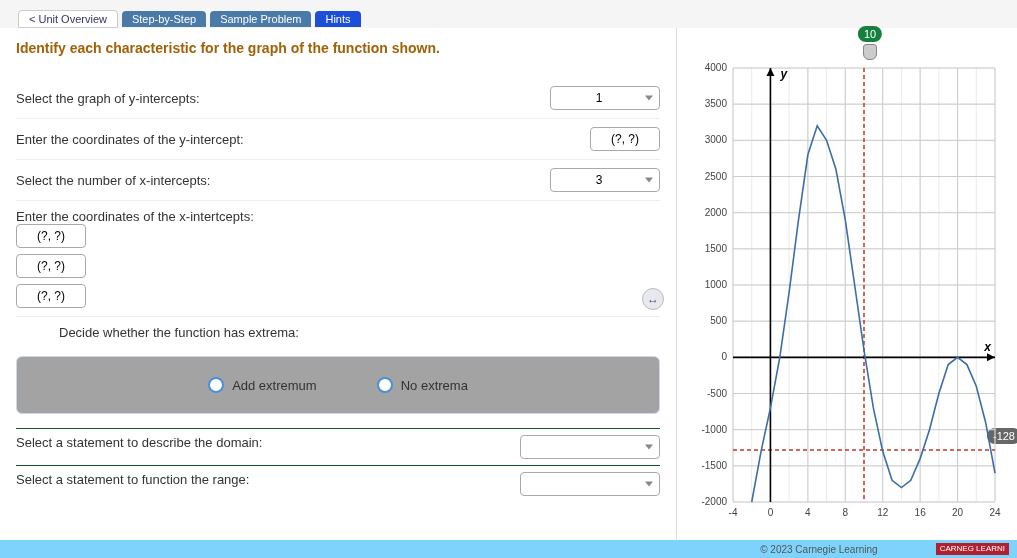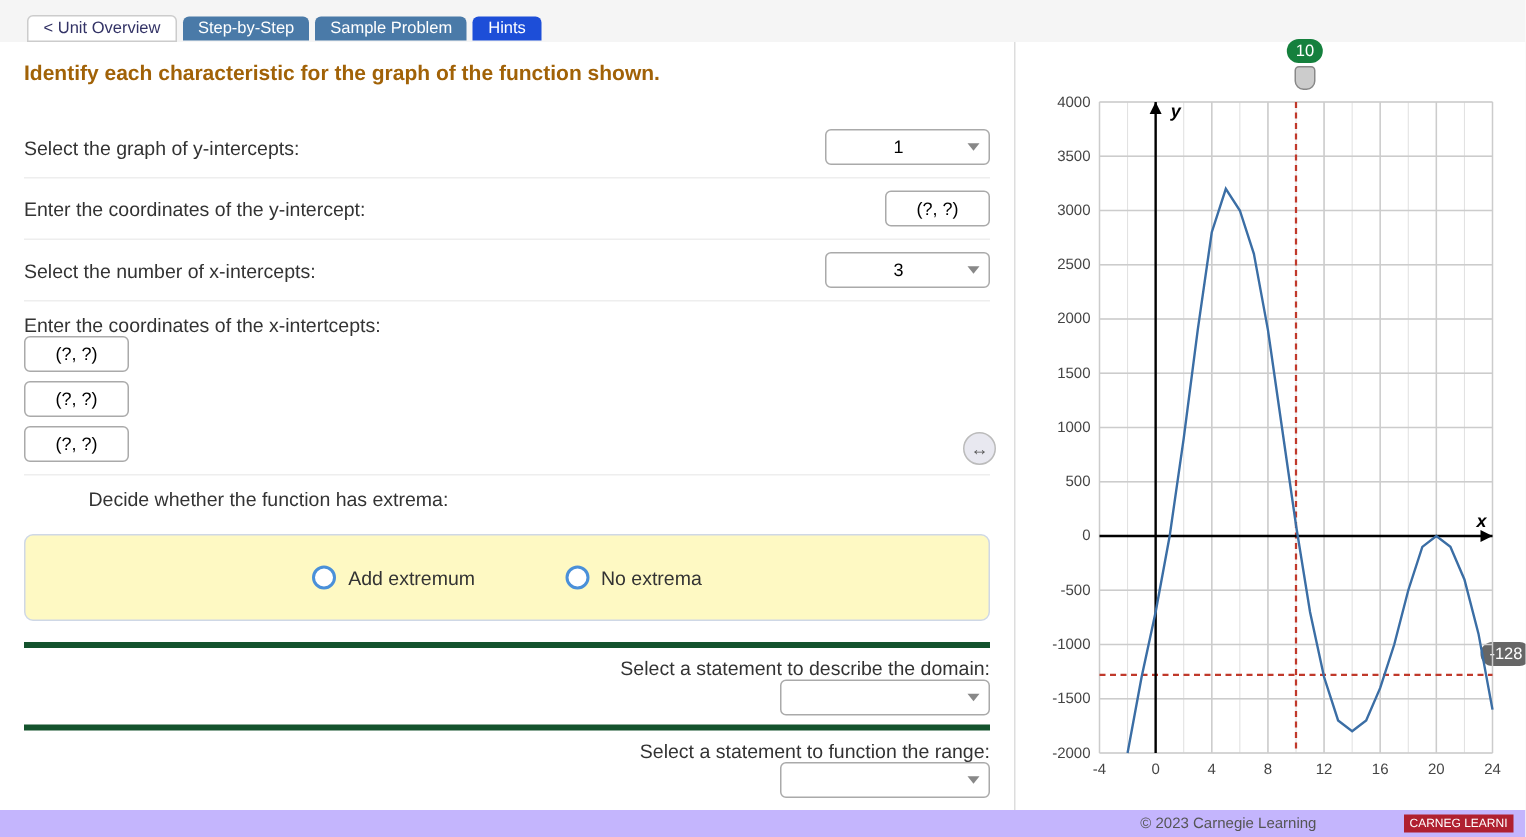--- a/index.html
+++ b/index.html
@@ -13,27 +13,27 @@
   .right { width: 340px; position: relative; }
   .heading { font-weight: bold; font-size: 14px; color: #a16207; margin-bottom: 22px; }
   .row { display: flex; align-items: center; justify-content: space-between; padding: 8px 0; border-bottom: 1px solid #eee; }
   .row-label { font-size: 13px; color: #333; }
   .select-box, .input-box { border: 1px solid #aaa; border-radius: 4px; background: #fff; font-size: 12px; padding: 4px 8px; min-width: 110px; text-align: center; position: relative; }
   .select-box { padding-right: 20px; }
   .select-box::after { content: ""; position: absolute; right: 6px; top: 50%; transform: translateY(-50%); border-left: 4px solid transparent; border-right: 4px solid transparent; border-top: 5px solid #888; }
   .input-box.small { min-width: 70px; }
   .coord-stack { display: flex; flex-direction: column; gap: 6px; align-items: flex-end; padding-right: 28px; }
   .resize-handle { width: 22px; height: 22px; border-radius: 50%; background: #e8e8f0; border: 1px solid #bbb; display: flex; align-items: center; justify-content: center; font-size: 12px; color: #555; position: absolute; }
-  .extrema-box { border: 1px solid #cfd8e6; background: #fef9c3; border-radius: 6px; margin: 10px 0 14px 0; padding: 20px; display: flex; gap: 60px; justify-content: center; align-items: center; text-align: center; }
+  .extrema-box { border: 1px solid #cfd8e6; background: #a3a3a3; border-radius: 6px; margin: 10px 0 14px 0; padding: 20px; display: flex; gap: 60px; justify-content: center; align-items: center; text-align: center; }
   .radio-opt { display: flex; align-items: center; gap: 8px; font-size: 13px; color: #333; }
   .radio-circle { width: 16px; height: 16px; border: 2px solid #4a90d9; border-radius: 50%; background: #fff; }
   .section-label { font-size: 13px; color: #333; padding: 8px 0 6px 0; margin-left: 43px; }
-  .domain-row, .range-row { display: flex; align-items: flex-end; justify-content: space-between; padding: 6px 0; border-top: 4px solid #14532d; flex-direction: column; }
+  .domain-row, .range-row { display: flex; align-items: flex-start; justify-content: space-between; padding: 6px 0; border-top: 1px solid #14532d; }
   .domain-row .select-box, .range-row .select-box { min-width: 140px; }
-  .footer { position: absolute; bottom: 0; right: 0; font-size: 10px; color: #555; padding: 3px 8px; display: flex; align-items: center; gap: 10px; background: #c4b5fd; width: 100%; justify-content: flex-end; }
+  .footer { position: absolute; bottom: 0; right: 0; font-size: 10px; color: #555; padding: 3px 8px; display: flex; align-items: center; gap: 10px; background: #7dd3fc; width: 100%; justify-content: flex-end; }
   .carn-badge { background: #b02030; color: #fff; font-size: 8px; padding: 2px 4px; line-height: 1; margin-left: 48px; }
   
   .graph-wrap { padding: 30px 8px 10px 8px; position: relative; height: 100%; }
   .slider-track { position: absolute; top: 14px; left: 60px; right: 14px; height: 12px; }
   .slider-badge { position: absolute; top: -16px; transform: translateX(-50%); background: #15803d; color: #fff; font-size: 11px; padding: 2px 6px; border-radius: 8px; }
   .slider-thumb { position: absolute; top: 2px; transform: translateX(-50%); width: 14px; height: 16px; background: #ccc; border: 1px solid #888; border-radius: 3px 3px 6px 6px; }
   .side-badge { position: absolute; right: -4px; top: 400px; background: #666; color: #fff; font-size: 11px; padding: 2px 6px; border-radius: 8px; }
   svg.plot { display: block; }
   .tick-label { font-size: 10px; fill: #444; }
   .axis-label { font-size: 12px; fill: #000; font-weight: bold; font-style: italic; }

